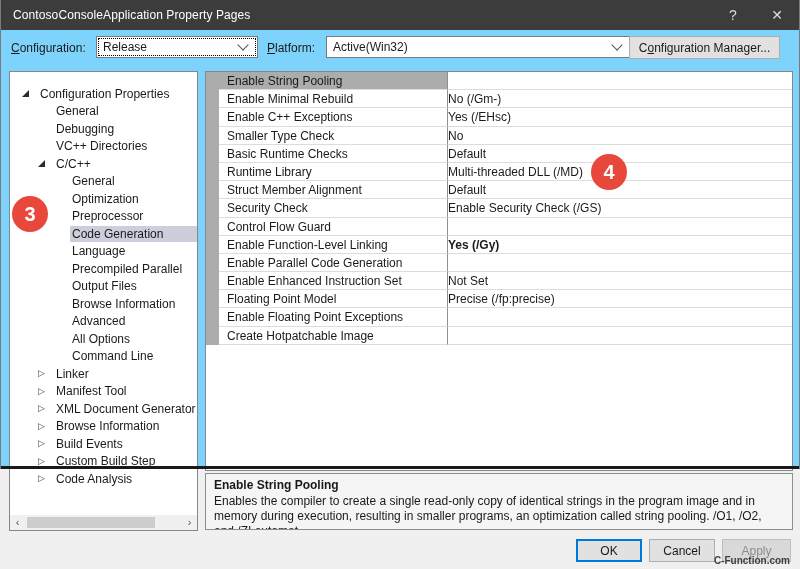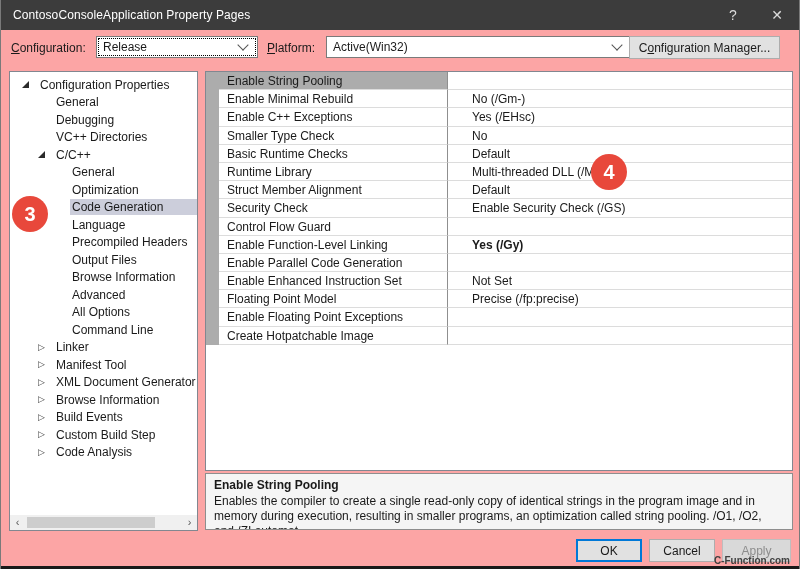--- a/index.html
+++ b/index.html
@@ -1,18 +1,18 @@
 <!DOCTYPE html>
 <html><head>
 <meta charset="utf-8">
 <style>
   * { margin:0; padding:0; box-sizing:border-box; }
   html,body { width:800px; height:569px; overflow:hidden; background:#f0f0f0;
               font-family:"Liberation Sans", sans-serif; }
-  .dialog { position:relative; width:800px; height:569px; background:#fca5a5;
+  .dialog { position:relative; width:800px; height:469px; background:#7dd3fc;
             border-left:1px solid #7a7a7a; border-right:1px solid #7a7a7a; }
 
   
   .titlebar { position:absolute; left:0; top:0; width:100%; height:30px; background:#3c3c3c;
               display:flex; align-items:center; color:#fff; font-size:12px; }
   .titlebar .title { padding-left:12px; letter-spacing:.1px; }
   .titlebar .spacer { flex:1; }
   .tb-btn { width:44px; height:30px; display:flex; align-items:center; justify-content:center;
             color:#dcdcdc; font-size:14px; cursor:default; }
 
@@ -25,21 +25,21 @@
   .combo.focused { outline:1px dotted #000; outline-offset:-3px; }
   .chev { width:8px; height:8px; border-right:1.5px solid #555; border-bottom:1.5px solid #555;
           transform:rotate(45deg); margin:-4px 10px 0 6px; flex:none; }
   .btn { position:absolute; height:23px; background:#e1e1e1; border:1px solid #adadad;
          font-size:12px; color:#1a1a1a; display:flex; align-items:center; justify-content:center; }
   .btn-cfgmgr { left:628px; top:36px; width:151px; }
 
   
   .tree-panel { position:absolute; left:8px; top:71px; width:189px; height:460px;
                 background:#fff; border:1px solid #828790; overflow:hidden; }
-  .tree { padding-top:4px; }
+  .tree { padding-top:13px; }
   .tree-item { height:17.5px; display:flex; align-items:center; font-size:12px; color:#1a1a1a;
                white-space:nowrap; }
   .lvl0 { padding-left:12px; } .lvl1 { padding-left:28px; } .lvl2 { padding-left:44px; }
   .expslot { width:16px; flex:none; display:flex; align-items:center; }
   .exp-expanded { width:0; height:0; border-left:7px solid transparent; border-bottom:7px solid #2b2b2b; }
   .exp-collapsed { font-size:9px; color:#404040; line-height:1; }
   .tree-label { flex:1; padding:1px 2px; }
   .tree-item.sel .tree-label { background:#cccedb; }
 
   
@@ -47,21 +47,21 @@
              display:flex; align-items:center; }
   .hs-arrow { width:15px; text-align:center; font-size:11px; color:#5a5a5a; line-height:15px; }
   .hs-thumb { height:11px; background:#cdcdcd; width:128px; margin-left:2px; }
 
   
   .grid-panel { position:absolute; left:204px; top:71px; width:588px; height:400px;
                 background:#fff; border:1px solid #828790; }
   .grid-strip { position:absolute; left:0; top:0; width:13px; background:#acacac; }
   .grid-row { display:flex; height:18.2px; font-size:12px; color:#1a1a1a; }
   .g-name { width:241px; padding:2px 0 0 21px; border-bottom:1px solid #dcdcdc; white-space:nowrap; overflow:hidden; }
-  .g-val  { flex:1; padding:2px 0 0 24px; border-left:1px solid #8f8f8f; border-bottom:1px solid #dcdcdc;
+  .g-val  { flex:1; padding:2px 0 0 0; border-left:1px solid #8f8f8f; border-bottom:1px solid #dcdcdc;
             white-space:nowrap; overflow:hidden; }
   .grid-row.sel .g-name { background:#acacac; }
   .g-val.bold { font-weight:bold; }
 
   
   .badge { position:absolute; width:36px; height:36px; border-radius:50%; background:#e8483b;
            color:#fff; font-size:20px; font-weight:bold; display:flex; align-items:center;
            justify-content:center; z-index:5; }
   .badge3 { left:11px; top:196px; }
   .badge4 { left:590px; top:154px; }
@@ -130,31 +130,35 @@
           <span class="tree-label">C/C++</span>
         </div>
         <div class="tree-item lvl2">
           <span class="expslot"></span>
           <span class="tree-label">General</span>
         </div>
         <div class="tree-item lvl2">
           <span class="expslot"></span>
           <span class="tree-label">Optimization</span>
         </div>
+        <div class="tree-item lvl2">
+          <span class="expslot"></span>
+          <span class="tree-label">Preprocessor</span>
+        </div>
         <div class="tree-item lvl2 sel">
           <span class="expslot"></span>
           <span class="tree-label">Code Generation</span>
         </div>
         <div class="tree-item lvl2">
           <span class="expslot"></span>
           <span class="tree-label">Language</span>
         </div>
         <div class="tree-item lvl2">
           <span class="expslot"></span>
-          <span class="tree-label">Precompiled Headers</span>
+          <span class="tree-label">Precompiled Parallel</span>
         </div>
         <div class="tree-item lvl2">
           <span class="expslot"></span>
           <span class="tree-label">Output Files</span>
         </div>
         <div class="tree-item lvl2">
           <span class="expslot"></span>
           <span class="tree-label">Browse Information</span>
         </div>
         <div class="tree-item lvl2">

